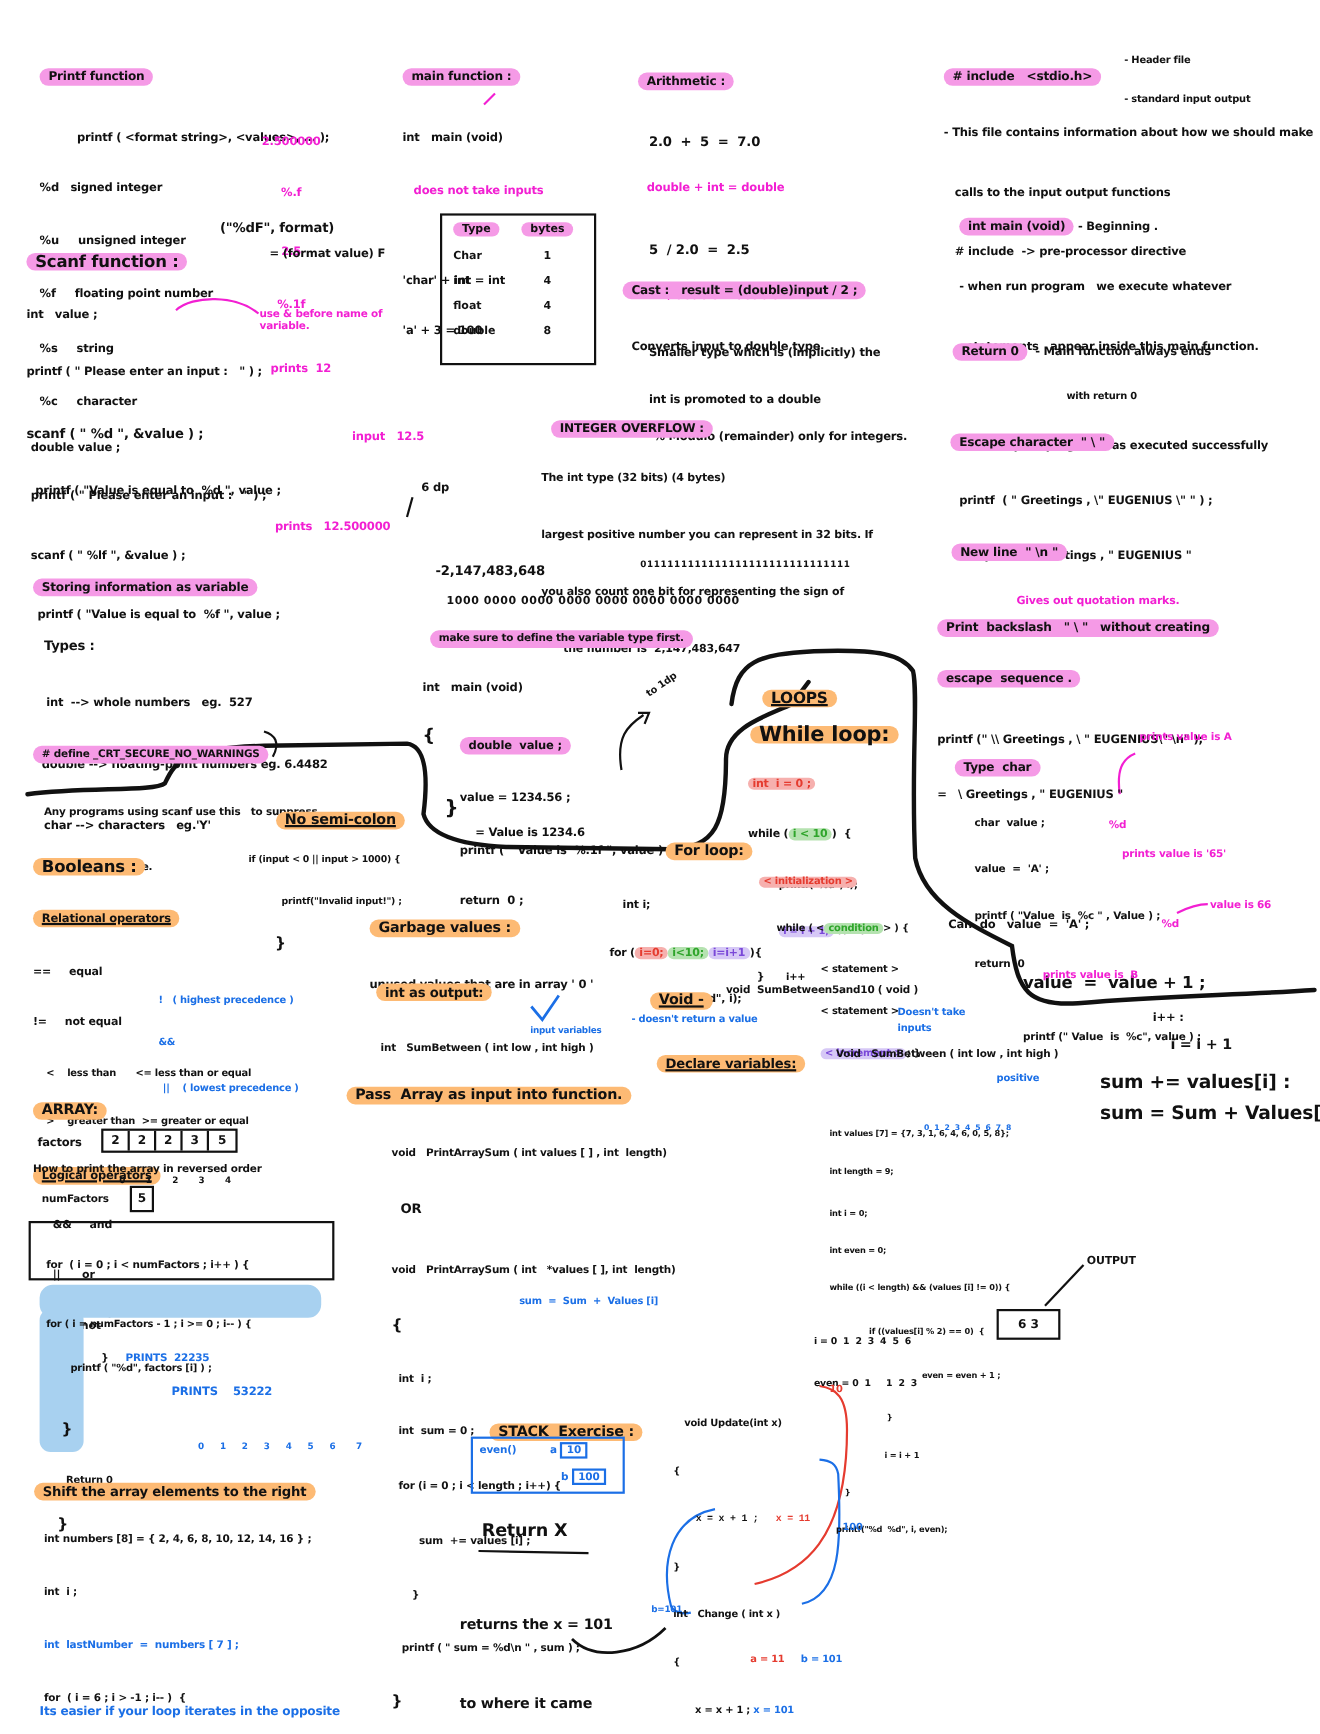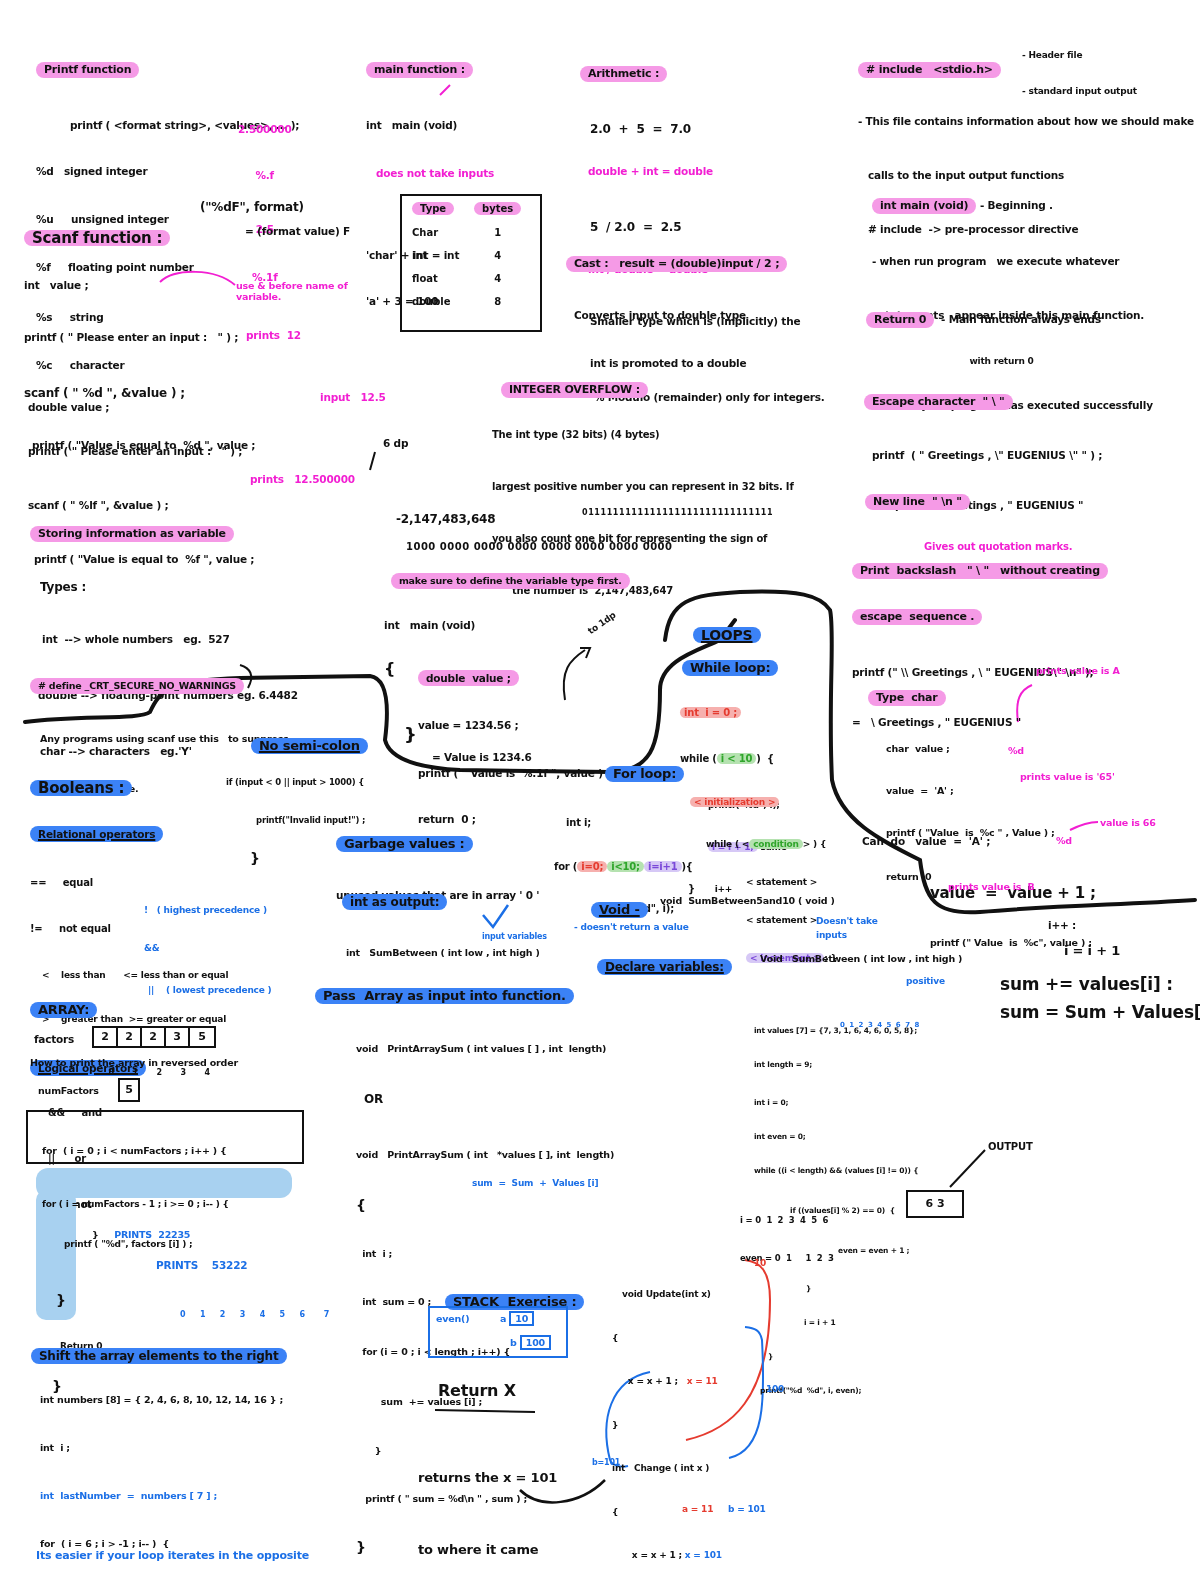--- a/index.html
+++ b/index.html
@@ -1,21 +1,21 @@
 <!DOCTYPE html>
 <html><head>
 <meta charset="utf-8">
 <style>
   * { box-sizing: border-box; margin: 0; padding: 0; }
   html, body { width: 1200px; height: 1576px; background: #ffffff; overflow: hidden; }
   body { position: relative; font-family: "DejaVu Sans", sans-serif; color: #111; }
   .note { position: absolute; white-space: pre; font-size: 10.5px; line-height: 14px; font-weight: bold; letter-spacing: -0.2px; }
   .line { display: block; min-height: 14px; }
   .hl-pink { background: #f59ae6; border-radius: 9px; padding: 1px 8px; display: inline-block; }
-  .hl-blue { background: #3b82f6; border-radius: 9px; padding: 1px 8px; display: inline-block; }
+  .hl-blue { background: #fdba74; border-radius: 9px; padding: 1px 8px; display: inline-block; }
   .hl-red { background: #f6b0ae; border-radius: 6px; padding: 0 4px; color: #e53b2f; }
   .hl-green { background: #b5e2b0; border-radius: 6px; padding: 0 4px; color: #2fa52b; }
   .hl-purple { background: #d6c8f6; border-radius: 6px; padding: 0 4px; color: #7a48d8; }
   .pink { color: #f21fd2; }
   .blue { color: #1b6fe6; }
   .red { color: #e53b2f; }
   .title { font-size: 11px; }
   .title-lg { font-size: 15px; }
   .big { font-size: 17px; line-height: 24px; }
   .under { text-decoration: underline; text-decoration-thickness: 2px; }
@@ -214,21 +214,21 @@
   <span class="line" style="margin-top:4px;">return  0 ;</span>
 </div>
 <div class="note" style="left:404px;top:728px;font-size:18px;">}</div>
 <div class="note" style="left:432px;top:750px;">= Value is 1234.6</div>
 <div class="note" style="left:586px;top:616px;transform:rotate(-35deg);font-size:9px;">to 1dp</div>
 
 <div class="note" style="left:686px;top:613px;">
   <span class="hl-blue under" style="font-size:14px;">LOOPS</span>
 </div>
 <div class="note" style="left:675px;top:646px;">
-  <span class="hl-blue" style="font-size:13px;">While loop:</span>
+  <span class="hl-blue" style="font-size:19px;">While loop:</span>
 </div>
 <div class="note" style="left:680px;top:678px;font-size:10px;">
   <span class="line"><span class="hl-red">int  i = 0 ;</span></span>
   <span class="line" style="margin-top:4px;"><span>while (</span><span class="hl-green">i &lt; 10</span><span>)  {</span></span>
   <span class="line" style="margin-top:4px;padding-left:28px;font-size:9px;">printf("%d", i);</span>
   <span class="line" style="padding-left:28px;font-size:9px;"><span class="hl-purple">i = i + 1;</span> <span>same</span></span>
   <span class="line" style="padding-left:8px;"><span>}</span>      <span style="font-size:9px;">i++</span></span>
 </div>
 <div class="note" style="left:690px;top:772px;font-size:9px;line-height:12px;">
   <span class="line"><span class="hl-red">&lt; initialization &gt;</span></span>
@@ -439,21 +439,21 @@
 </div>
 <div class="note" style="left:438px;top:1380px;font-size:16px;line-height:22px;">Return X</div>
 <div class="note" style="left:418px;top:1418px;font-size:13px;line-height:24px;">
   <span class="line">returns the x = 101</span>
   <span class="line">to where it came</span>
   
 </div>
 <div class="note" style="left:612px;top:1258px;font-size:9px;line-height:14.5px;">
   <span class="line" style="padding-left:10px;">void Update(int x)</span>
   <span class="line">{</span>
-  <span class="line" style="padding-left:10px;"><span>  x = x + 1 ;</span>   <span class="red">x = 11</span></span>
+  <span class="line" style="padding-left:10px;font-family:Liberation Mono, monospace;"><span>  x = x + 1 ;</span>   <span class="red">x = 11</span></span>
   <span class="line">}</span>
   <span class="line">int   Change ( int x )</span>
   <span class="line">{</span>
   <span class="line" style="padding-left:14px;"><span>  x = x + 1 ;</span> <span class="blue">x = 101</span></span>
   
   
   
   
   
   

